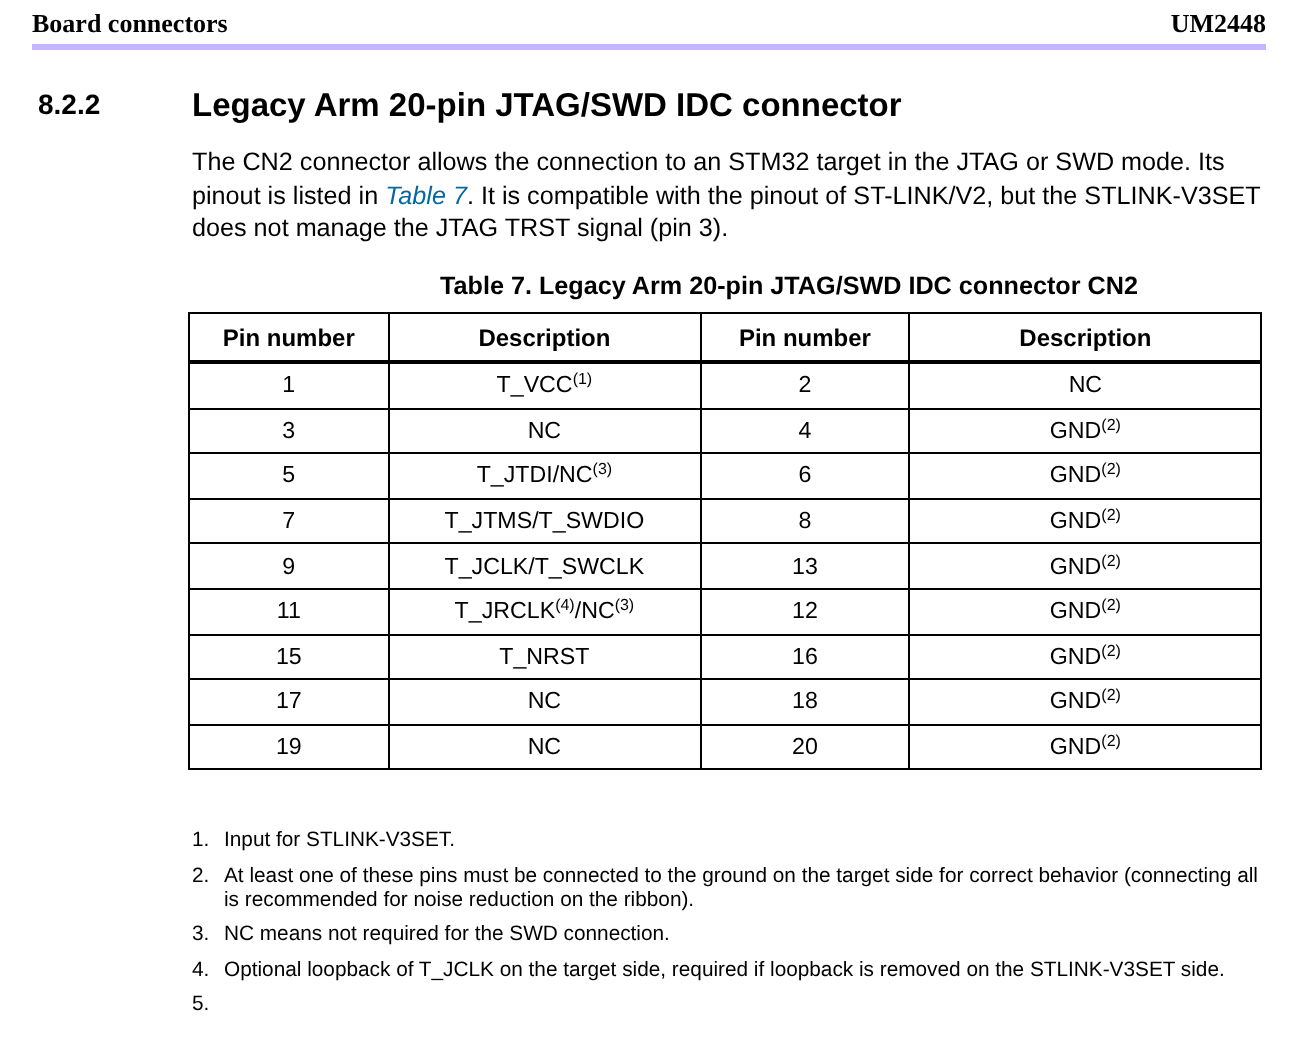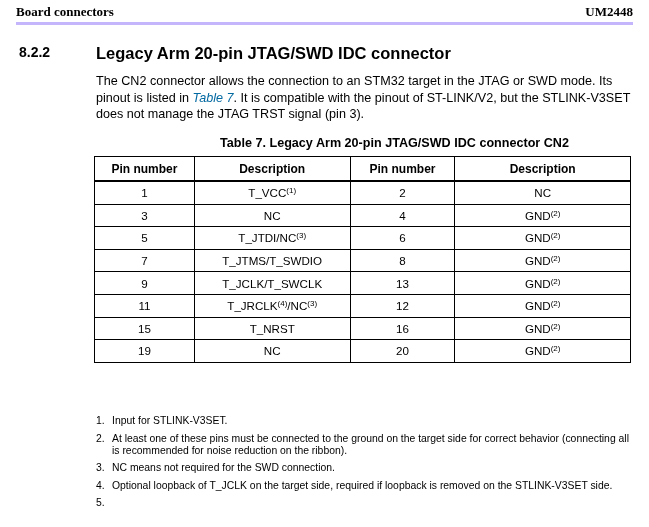--- a/index.html
+++ b/index.html
@@ -106,20 +106,26 @@
         <td><span>12</span></td>
         <td><span>GND</span><sup>(2)</sup></td>
       </tr>
       <tr>
         <td><span>15</span></td>
         <td><span>T_NRST</span></td>
         <td><span>16</span></td>
         <td><span>GND</span><sup>(2)</sup></td>
       </tr>
       <tr>
+        <td><span>17</span></td>
+        <td><span>NC</span></td>
+        <td><span>18</span></td>
+        <td><span>GND</span><sup>(2)</sup></td>
+      </tr>
+      <tr>
         <td><span>19</span></td>
         <td><span>NC</span></td>
         <td><span>20</span></td>
         <td><span>GND</span><sup>(2)</sup></td>
       </tr>
     </tbody>
 </table>
 
 <div class="notes" id="notes">
     <div class="note"><span class="n">1.</span><span>Input for STLINK-V3SET.</span></div>

